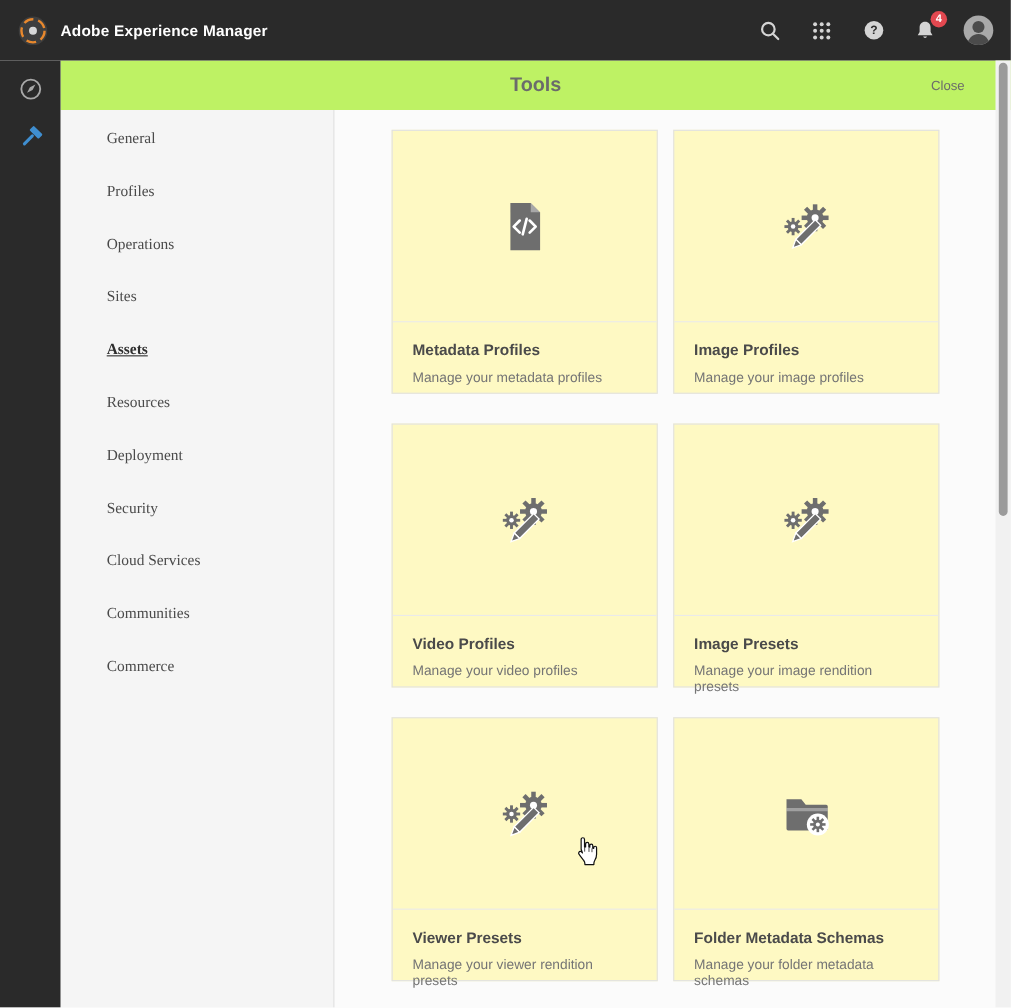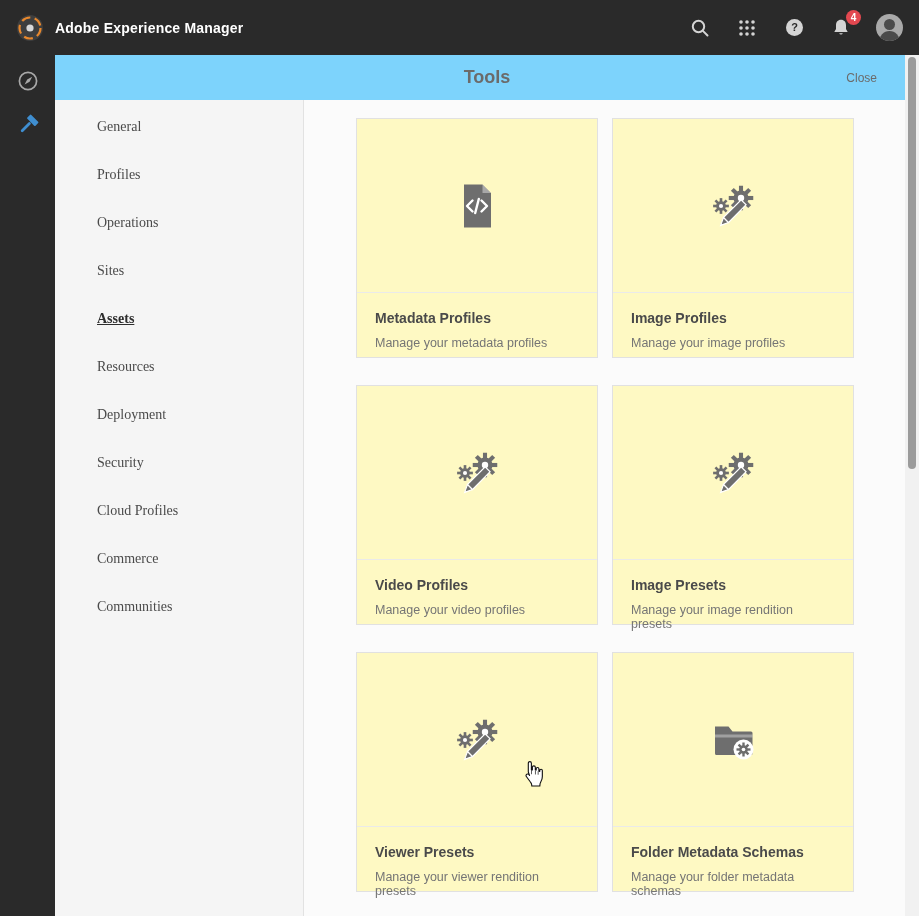--- a/index.html
+++ b/index.html
@@ -35,21 +35,21 @@
   .rail {
     position:absolute; left:0; top:55px; width:55px; height:861px;
     background:#2a2a2a; display:flex; flex-direction:column; align-items:center;
     padding-top:8px; gap:8px; z-index:9;
   }
   .rail-item { width:36px; height:36px; display:flex; align-items:center; justify-content:center; cursor:pointer; }
 
   
   .header {
     position:absolute; left:55px; top:55px; width:864px; height:45px;
-    background:#7dd3fc; display:flex; align-items:center;
+    background:#bef264; display:flex; align-items:center;
   }
   .header-title { position:absolute; left:0; right:0; text-align:center; font-size:18px; font-weight:bold; color:#6b6b6b; }
   .close-btn { position:absolute; right:42px; font-size:12px; color:#6b6b6b; cursor:pointer; }
 
   
   .sidebar {
     position:absolute; left:55px; top:100px; width:249px; height:816px;
     background:#f5f5f5; border-right:1px solid #e2e2e2; padding-top:3px;
   }
   .side-item { height:48px; display:flex; align-items:center; padding-left:42px; font-size:14px; color:#4a4a4a; cursor:pointer;font-family:Liberation Serif, serif; }
@@ -192,27 +192,27 @@
   <div class="side-item">
       <span>Resources</span>
     </div>
   <div class="side-item">
       <span>Deployment</span>
     </div>
   <div class="side-item">
       <span>Security</span>
     </div>
   <div class="side-item">
-      <span>Cloud Profiles</span>
+      <span>Cloud Services</span>
+    </div>
+  <div class="side-item">
+      <span>Communities</span>
     </div>
   <div class="side-item">
       <span>Commerce</span>
-    </div>
-  <div class="side-item">
-      <span>Communities</span>
     </div>
 </div>
 
 <div class="content">
   <div class="cards">
 
     <div class="card">
       <div class="card-icon-area">
         <svg width="46" height="46" viewBox="0 0 46 46">
           <path d="M10 1.5 h18.5 l8.5 8.5 v34.5 H10 z" fill="currentColor"></path>

